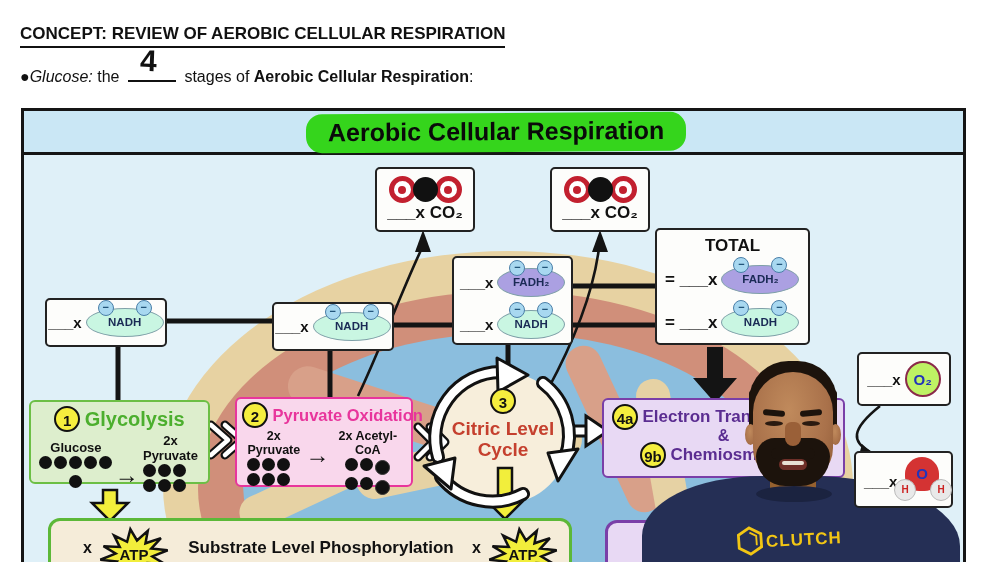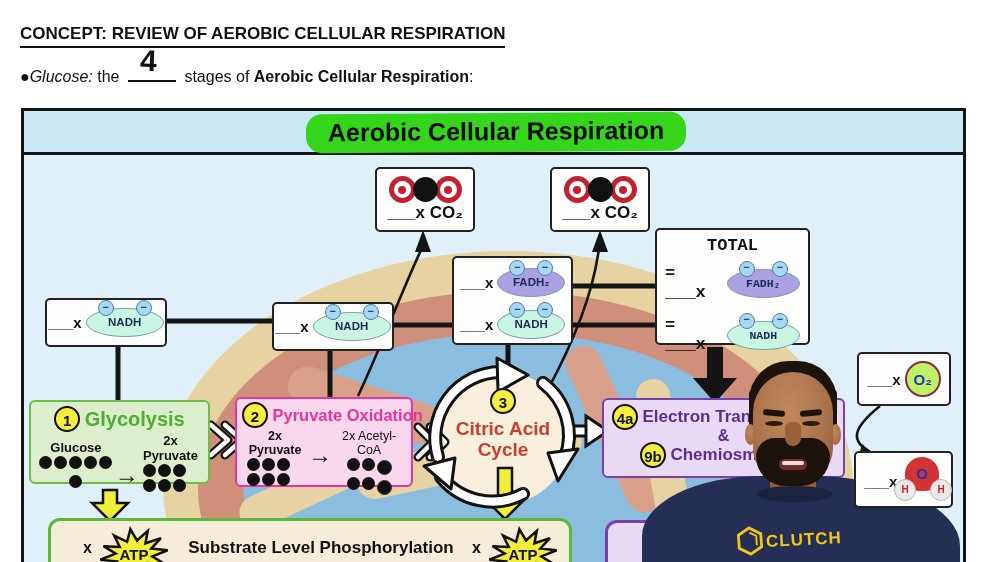--- a/index.html
+++ b/index.html
@@ -153,21 +153,21 @@
   </div>
   <div class="abs box" style="left:550px;top:167px;width:100px;height:65px;text-align:center;padding-top:7px;">
     <span class="co2mol">
       <span class="o-atom"></span>
       <span class="c-atom"></span>
       <span class="o-atom"></span>
     </span>
     <div class="co2lab">___x CO₂</div>
   </div>
 
-  <div class="abs box" style="left:655px;top:228px;width:155px;height:117px;padding:6px 8px;font-family:Liberation Mono, monospace;">
+  <div class="abs box" style="left:655px;top:228px;width:155px;height:117px;padding:6px 8px;">
     <div style="text-align:center;font-weight:bold;font-size:17px;">TOTAL</div>
     <div style="margin-top:9px;display:flex;align-items:center;gap:4px;">
       <span class="co2lab">= ___x</span>
       <span class="oval fadh">
         <span class="e e1">−</span>
         <span class="e e2">−</span>
         <span>FADH₂</span>
       </span>
     </div>
     <div style="margin-top:14px;display:flex;align-items:center;gap:4px;">
@@ -240,32 +240,32 @@
       <span class="numc">2</span>
       <span style="font-size:16.5px;font-weight:bold;color:#e8359c;vertical-align:middle;">Pyruvate Oxidation</span>
     </div>
     <div style="display:flex;justify-content:space-between;align-items:flex-start;margin-top:1px;">
       <div style="text-align:center;">
         <div style="font-weight:bold;font-size:12.5px;">2x Pyruvate</div>
         <div class="dots" style="width:52px;line-height:10px;"><span></span><span></span><span></span><span></span><span></span><span></span></div>
       </div>
       <div class="arrow-g" style="margin-top:16px;">→</div>
       <div style="text-align:center;">
-        <div style="font-weight:normal;font-size:12.5px;">2x Acetyl-CoA</div>
+        <div style="font-weight:bold;font-size:12.5px;">2x Acetyl-CoA</div>
         <div class="dots" style="line-height:10px;">
           <span></span><span></span><span class="coa">CoA</span><br>
           <span></span><span></span><span class="coa">CoA</span>
         </div>
       </div>
     </div>
   </div>
 
   <div class="abs numc" style="left:490px;top:388px;z-index:30;">3</div>
   <div class="abs" style="left:437px;top:418px;width:132px;text-align:center;z-index:30;font-weight:bold;font-size:19px;color:#c5402e;line-height:21px;">
-    <div>Citric Acid</div>
+    <div>Citric Level</div>
     <div>Cycle</div>
   </div>
 
   <div class="abs box" style="left:602px;top:398px;width:243px;height:80px;background:#e8d9f4;border-color:#7a3fa8;border-radius:6px;padding:4px 8px;">
     <div style="white-space:nowrap;">
       <span class="numc">4a</span>
       <span style="font-size:17px;font-weight:bold;color:#5b2d91;vertical-align:middle;">Electron Transport</span>
     </div>
     <div style="text-align:center;font-size:16px;font-weight:bold;color:#5b2d91;line-height:12px;">&amp;</div>
     <div style="white-space:nowrap;margin-left:28px;">

